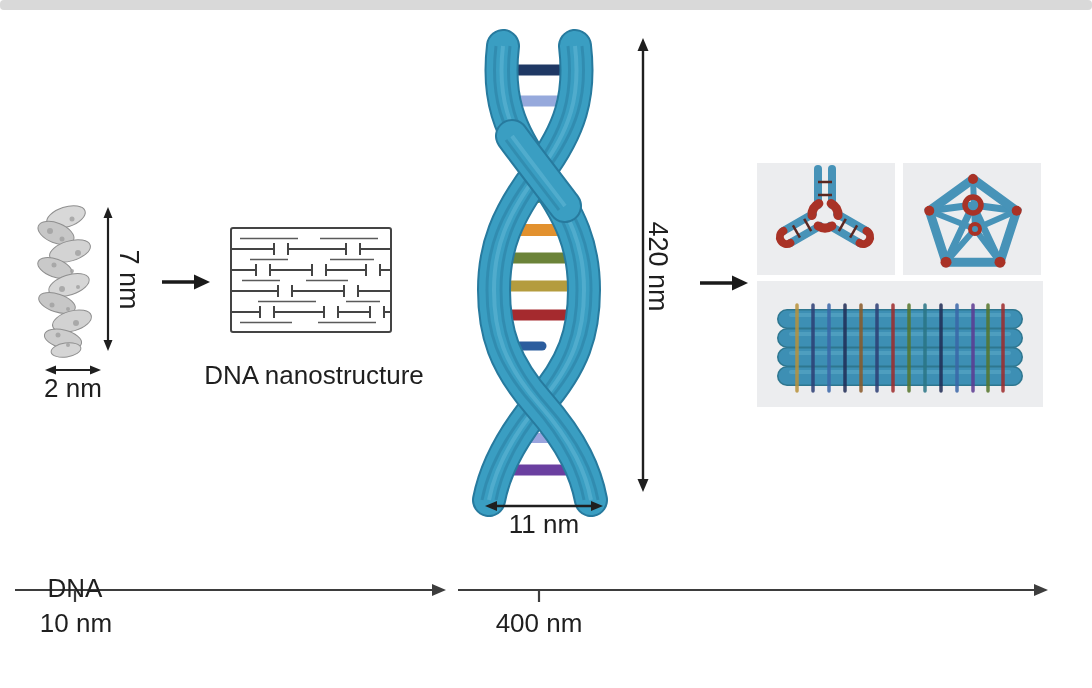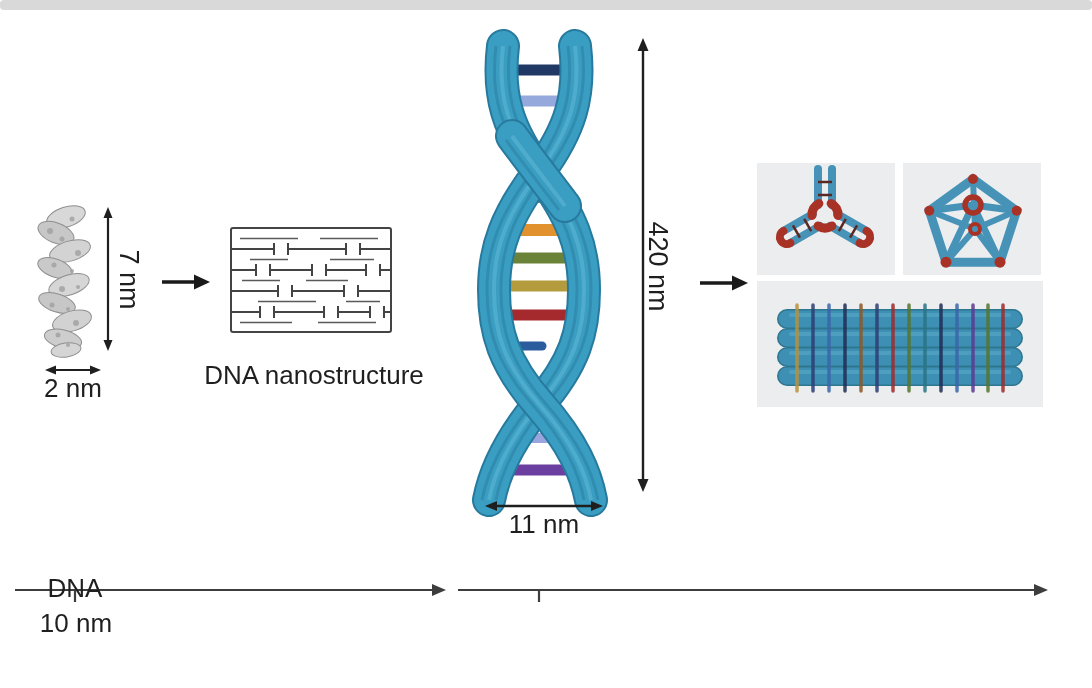--- a/index.html
+++ b/index.html
@@ -306,14 +306,15 @@
       <line x1="5" y1="10" x2="424" y2="10"></line>
       <line x1="65" y1="11" x2="65" y2="22"></line>
       <line x1="448" y1="10" x2="1026" y2="10"></line>
       <line x1="529" y1="11" x2="529" y2="22"></line>
     </g>
     <polygon points="436,10 422,4 422,16" fill="#3d3d3d"></polygon>
     <polygon points="1038,10 1024,4 1024,16" fill="#3d3d3d"></polygon>
   </svg>
   <div class="label" style="left:39px;top:575px;width:72px;">DNA</div>
   <div class="label" style="left:33px;top:610px;width:86px;">10 nm</div>
+  <div class="label" style="left:477px;top:610px;width:124px;">400 nm</div>
 
 </div>
 
 </body></html>

